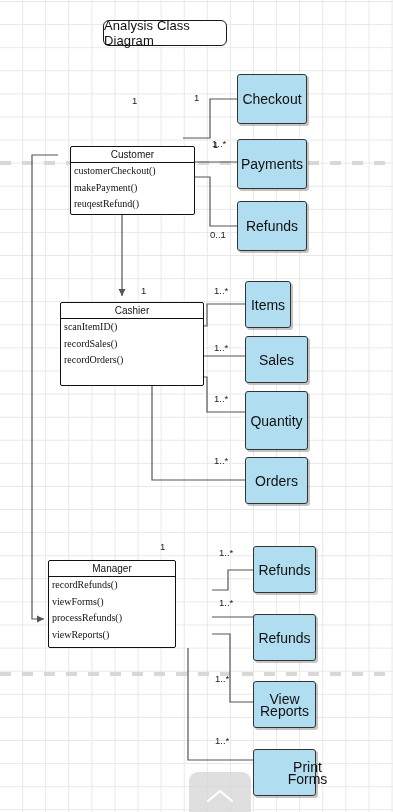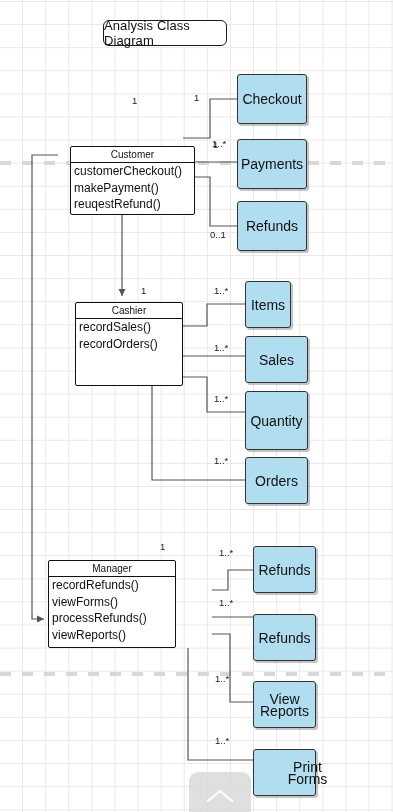--- a/index.html
+++ b/index.html
@@ -63,25 +63,26 @@
     line-height: 16px;
     height: 16px;
     box-sizing: border-box;
   }
   .uml-ops {
     padding: 0;
     margin: 0;
     list-style: none;
   }
   .uml-ops li {
-    font-size: 12px;
+    font-size: 10px;
     color: #111111;
     line-height: 16.6px;
     padding-left: 3px;
     white-space: nowrap;
+    font-family: Liberation Serif, serif;
   }
 
   
   .blue-box {
     position: absolute;
     background: #b1ddf0;
     border: 1.6px solid #333333;
     border-radius: 3px;
     box-sizing: border-box;
     display: flex;
@@ -179,23 +180,24 @@
   <div class="uml-class" style="left:70px;top:114px;width:125px;height:69px;margin-top:32px;">
     <div class="uml-name">Customer</div>
     <ul class="uml-ops">
       <li>customerCheckout()</li>
       <li>makePayment()</li>
       <li>reuqestRefund()</li>
     </ul>
   </div>
   <div class="mult" style="left:132px;top:95px;">1</div>
 
-  <div class="uml-class" style="left:60px;top:302px;width:108px;height:84px;margin-left:15px;">
+  <div class="uml-class" style="left:60px;top:302px;width:144px;height:84px;">
     <div class="uml-name">Cashier</div>
     <ul class="uml-ops">
+      <li>scanItemID()</li>
       <li>recordSales()</li>
       <li>recordOrders()</li>
     </ul>
   </div>
   <div class="mult" style="left:141px;top:285px;">1</div>
 
   <div class="uml-class" style="left:48px;top:560px;width:128px;height:88px;">
     <div class="uml-name">Manager</div>
     <ul class="uml-ops">
       <li>recordRefunds()</li>

